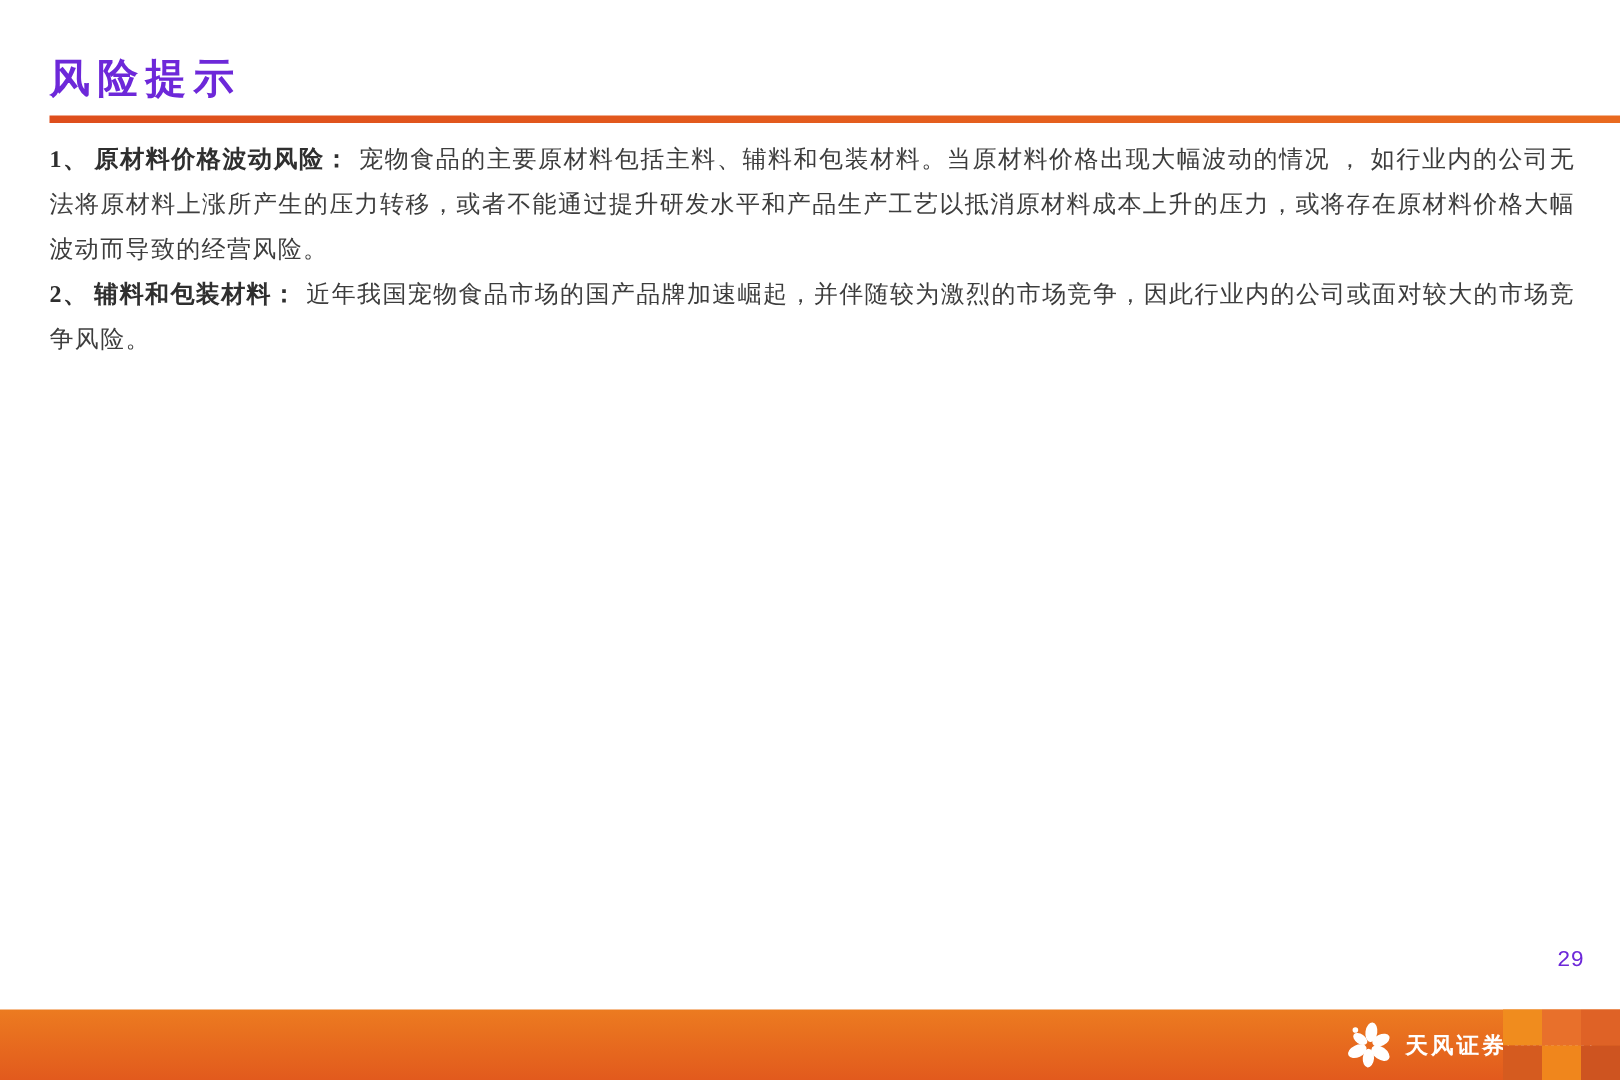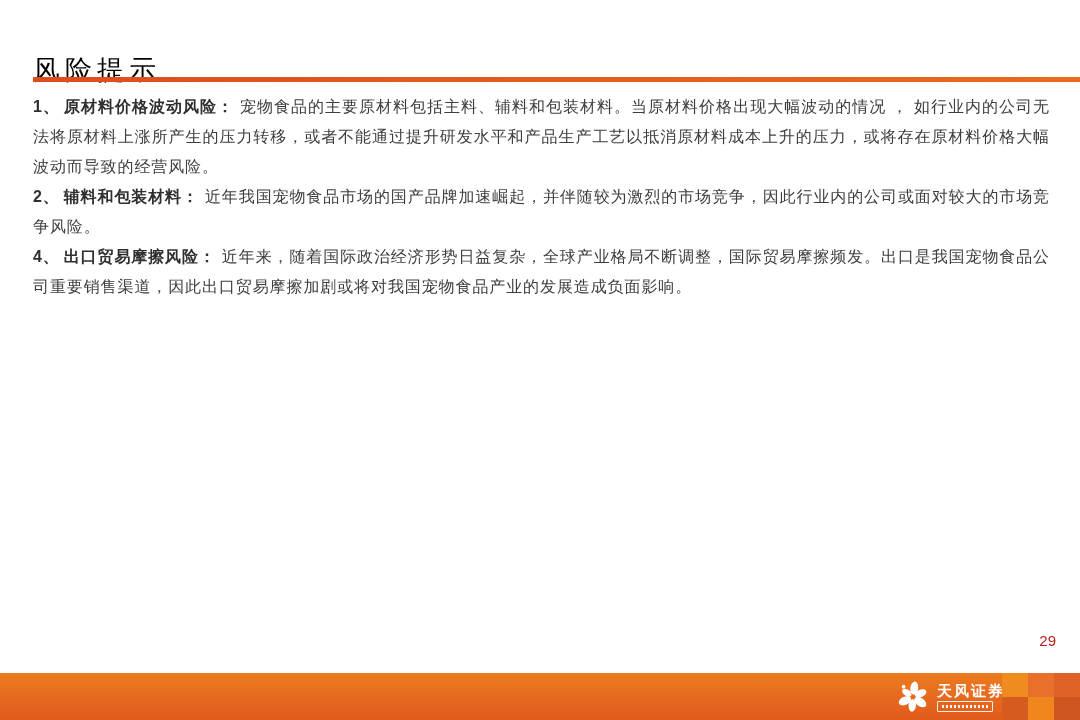--- a/index.html
+++ b/index.html
@@ -5,52 +5,52 @@
   html,body{margin:0;padding:0;}
   body{
     width:1080px;height:720px;position:relative;overflow:hidden;
     background:#ffffff;
     font-family:"Liberation Sans","DejaVu Sans",sans-serif;
   }
   .slide{position:absolute;inset:0;}
 
   .page-title{
     position:absolute;left:33px;top:34px;
-    font-size:27px;font-weight:normal;color:#000000;letter-spacing:5px;margin-top:18px;
+    font-size:27px;font-weight:bold;color:#6d28d9;letter-spacing:5px;
   }
   .title-divider{
     position:absolute;left:33px;right:0;top:77px;height:5px;
     background:linear-gradient(90deg,#DE4E1C,#E96A1F);
   }
 
   .risk-body{
     position:absolute;left:33px;top:92px;width:1017px;
     font-size:16px;line-height:30px;color:#3D3D3D;
     text-align:justify;letter-spacing:0.9px;
   }
-  .risk-body p{margin:0;}
+  .risk-body p{margin:0;font-family:Liberation Serif, serif;}
   .risk-body .lead{font-weight:bold;color:#2F2F2F;}
   .risk-body .lead-num{font-weight:bold;color:#2F2F2F;margin-right:4px;}
   .risk-body .risk-text{margin-left:6px;}
 
   .page-number{
     position:absolute;right:24px;top:632px;
-    font-size:15px;color:#b91c1c;
+    font-size:15px;color:#6d28d9;font-family:Liberation Mono, monospace;
   }
 
   .footer-bar{
     position:absolute;left:0;right:0;bottom:0;height:47px;
     background:linear-gradient(180deg,#EC7B20,#E25A1D);
   }
   .brand-lockup{
     position:absolute;left:897px;top:676px;height:42px;
     display:flex;align-items:center;gap:8px;
   }
   .brand-flower{width:32px;height:32px;display:block;}
-  .brand-text-col{display:flex;flex-direction:column;justify-content:center;}
+  .brand-text-col{display:flex;flex-direction:row;justify-content:center;}
   .brand-name{
     color:#ffffff;font-weight:bold;font-size:15px;letter-spacing:2px;line-height:15px;
   }
   .brand-tagline{
     width:54px;height:9px;margin-top:3px;
     border:1px solid rgba(255,255,255,0.9);border-radius:1px;
     display:flex;align-items:center;justify-content:center;
   }
   .brand-tagline i{
     display:block;width:46px;height:3px;
@@ -66,21 +66,20 @@
 <body>
 
 <div class="slide">
 
   <div class="page-title">风险提示</div>
   <div class="title-divider"></div>
 
   <div class="risk-body">
     <p><span class="lead-num">1、</span><span class="lead">原材料价格波动风险：</span><span class="risk-text">宠物食品的主要原材料包括主料、辅料和包装材料。当原材料价格出现大幅波动的情况 ， 如行业内的公司无法将原材料上涨所产生的压力转移，或者不能通过提升研发水平和产品生产工艺以抵消原材料成本上升的压力，或将存在原材料价格大幅波动而导致的经营风险。</span></p>
     <p><span class="lead-num">2、</span><span class="lead">辅料和包装材料：</span><span class="risk-text">近年我国宠物食品市场的国产品牌加速崛起，并伴随较为激烈的市场竞争，因此行业内的公司或面对较大的市场竞争风险。</span></p>
-    <p><span class="lead-num">4、</span><span class="lead">出口贸易摩擦风险：</span><span class="risk-text">近年来，随着国际政治经济形势日益复杂，全球产业格局不断调整，国际贸易摩擦频发。出口是我国宠物食品公司重要销售渠道，因此出口贸易摩擦加剧或将对我国宠物食品产业的发展造成负面影响。</span></p>
   </div>
 
   <div class="page-number">29</div>
 
   <div class="footer-bar"></div>
 
   <div class="brand-lockup">
     <svg class="brand-flower" viewBox="0 0 34 34" xmlns="http://www.w3.org/2000/svg">
       <g fill="#ffffff">
         <g transform="rotate(8 17 17)">

